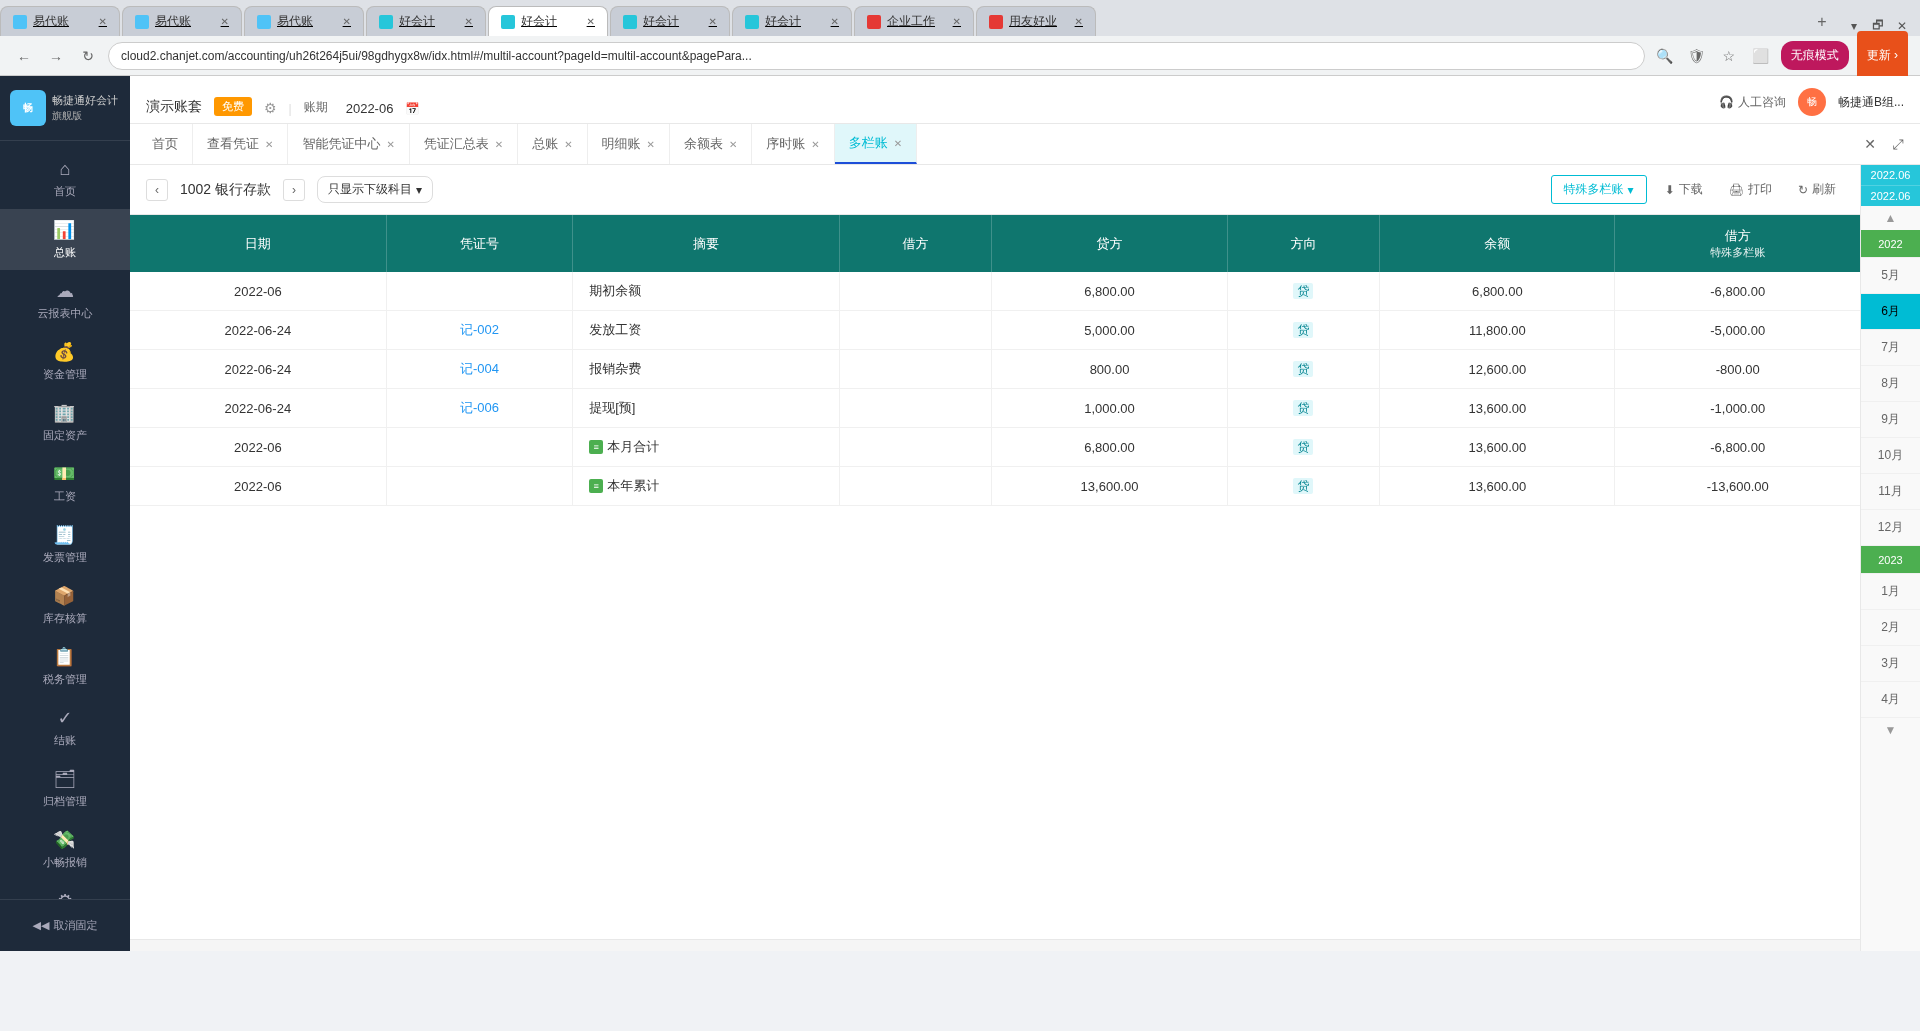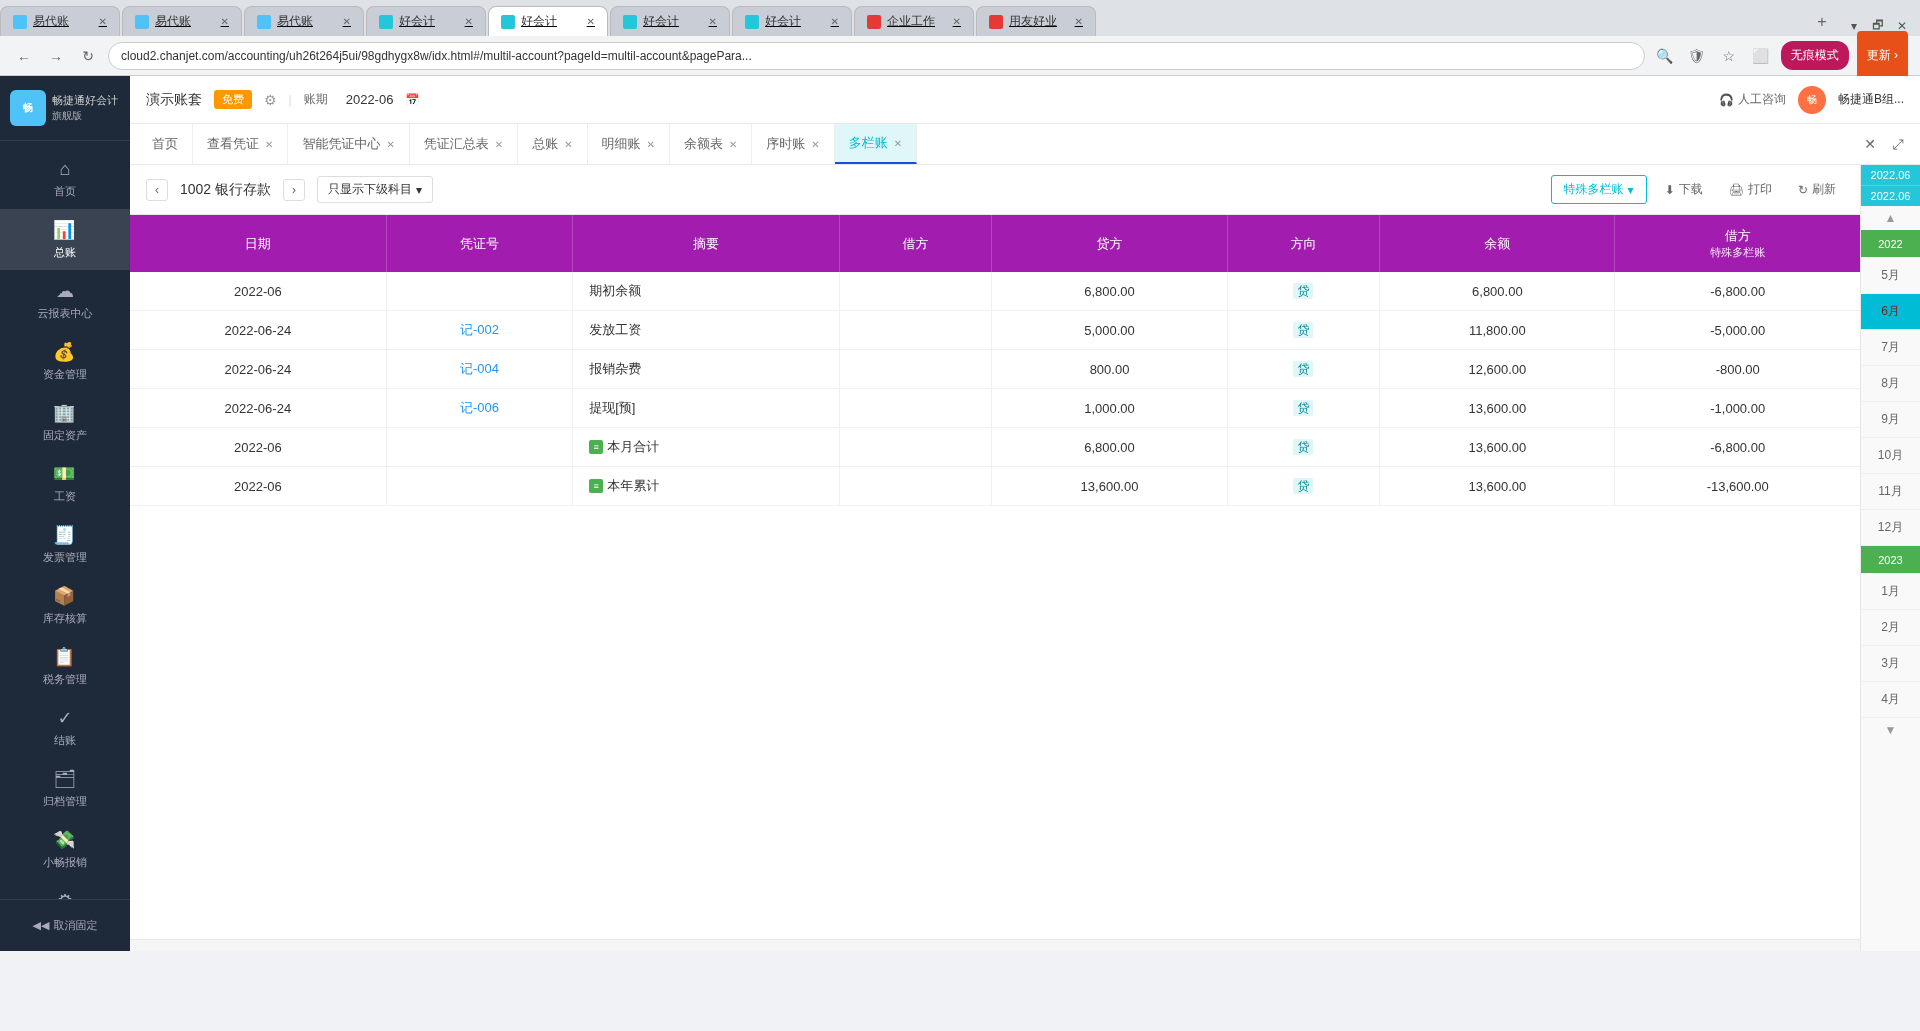--- a/index.html
+++ b/index.html
@@ -36,21 +36,21 @@
     .sidebar-item.active { background: rgba(255,255,255,0.12); color: #fff; }
     .sidebar-item-icon { font-size: 18px; }
     .sidebar-item-label { font-size: 11px; text-align: center; }
     .sidebar-bottom { padding: 10px 0; border-top: 1px solid rgba(255,255,255,0.1); }
     .sidebar-pin { display: flex; align-items: center; justify-content: center; gap: 4px; padding: 8px; color: #aab; font-size: 11px; cursor: pointer; }
 
     
     .main-content { flex: 1; display: flex; flex-direction: column; background: #f5f6fa; overflow: hidden; }
 
     
-    .app-header { height: 48px; background: #fff; display: flex; align-items: center; padding: 16px 16px; border-bottom: 1px solid #e8e8e8; gap: 12px; flex-shrink: 0; }
+    .app-header { height: 48px; background: #fff; display: flex; align-items: flex-end; padding: 7px 16px; border-bottom: 1px solid #e8e8e8; gap: 12px; flex-shrink: 0; }
     .account-tag { background: #ff9800; color: #fff; font-size: 11px; padding: 2px 8px; border-radius: 3px; cursor: pointer; }
     .header-sep { color: #ddd; }
     .period-label { font-size: 12px; color: #666; }
     .period-value { color: #333; font-size: 13px; }
     .calendar-icon { color: #999; cursor: pointer; }
     .header-right { margin-left: auto; display: flex; align-items: center; gap: 12px; }
     .consult-btn { display: flex; align-items: center; gap: 4px; color: #666; font-size: 12px; cursor: pointer; }
     .user-avatar { width: 28px; height: 28px; background: #ff7043; border-radius: 50%; display: flex; align-items: center; justify-content: center; color: #fff; font-size: 10px; cursor: pointer; }
     .user-name { font-size: 12px; color: #333; cursor: pointer; }
 
@@ -63,47 +63,47 @@
     .tab-action-btn { width: 28px; height: 28px; display: flex; align-items: center; justify-content: center; color: #666; cursor: pointer; font-size: 14px; }
 
     
     .content-area { flex: 1; display: flex; overflow: hidden; }
     .ledger-panel { flex: 1; display: flex; flex-direction: column; background: #fff; margin: 0; overflow: hidden; }
 
     
     .ledger-toolbar { display: flex; align-items: center; padding: 10px 16px; gap: 12px; border-bottom: 1px solid #e8e8e8; flex-shrink: 0; }
     .nav-arrow { width: 22px; height: 22px; border: 1px solid #ddd; border-radius: 3px; display: flex; align-items: center; justify-content: center; cursor: pointer; color: #666; font-size: 12px; }
     .account-code { font-size: 14px; color: #333; font-weight: 500; }
-    .filter-dropdown { display: flex; align-items: center; gap: 4px; border: 1px solid #ddd; border-radius: 3px; padding: 4px 10px; font-size: 12px; color: #333; cursor: pointer; background: #fff; }
+    .filter-dropdown { display: flex; align-items: center; gap: 4px; border: 1px solid #ddd; border-radius: 8px; padding: 4px 10px; font-size: 12px; color: #333; cursor: pointer; background: #fff; }
     .toolbar-right { margin-left: auto; display: flex; align-items: center; gap: 10px; }
     .special-multi-btn { border: 1px solid #00bcd4; color: #00bcd4; background: #fff; border-radius: 3px; padding: 5px 12px; font-size: 12px; cursor: pointer; display: flex; align-items: center; gap: 4px; }
     .toolbar-btn { display: flex; align-items: center; gap: 4px; color: #666; font-size: 12px; cursor: pointer; padding: 5px 8px; border-radius: 3px; }
 
     
     .ledger-table { flex: 1; overflow: auto; }
     table { width: 100%; border-collapse: collapse; }
-    thead tr { background: #a21caf; }
+    thead tr { background: #0f766e; }
     thead th { color: #fff; padding: 12px 16px; font-size: 13px; font-weight: 500; text-align: center; border-right: 1px solid rgba(255,255,255,0.2); white-space: nowrap; }
     thead th:last-child { border-right: none; }
     .th-sub { font-size: 11px; font-weight: normal; color: rgba(255,255,255,0.9); }
     tbody tr { border-bottom: 1px solid #f0f0f0; }
     tbody td { padding: 10px 16px; font-size: 13px; color: #333; text-align: center; border-right: 1px solid #f0f0f0; }
     tbody td:last-child { border-right: none; }
     td.text-right { text-align: center; }
     td.text-left { text-align: left; }
     .voucher-link { color: #2196f3; cursor: pointer; text-decoration: none; }
     .direction-tag { background: #e0f7fa; color: #00838f; padding: 1px 4px; border-radius: 2px; font-size: 12px; }
     .summary-label { display: flex; align-items: center; gap: 4px; }
     .summary-icon { width: 14px; height: 14px; background: #4caf50; color: #fff; font-size: 9px; display: flex; align-items: center; justify-content: center; border-radius: 2px; }
 
     
     .calendar-panel { width: 60px; background: #f9f9f9; border-left: 1px solid #e8e8e8; display: flex; flex-direction: column; flex-shrink: 0; overflow: hidden; position: relative; }
     .cal-scroll-btn { display: flex; align-items: center; justify-content: center; height: 24px; cursor: pointer; color: #999; font-size: 12px; }
     .cal-item { display: flex; align-items: center; justify-content: center; height: 36px; font-size: 12px; color: #666; cursor: pointer; border-bottom: 1px solid #f0f0f0; }
-    .cal-item.active { background: #00bcd4; color: #7f1d1d; border-radius: 0; }
+    .cal-item.active { background: #00bcd4; color: #000000; border-radius: 0; }
     .cal-item.year-label { background: #4caf50; color: #fff; font-size: 11px; height: 28px; cursor: default; }
 
     
     .ledger-scrollbar { height: 12px; background: #f5f5f5; border-top: 1px solid #e8e8e8; }
 
     
     .gear-icon { color: #999; cursor: pointer; font-size: 14px; }
   </style>
 </head>
 <body>

